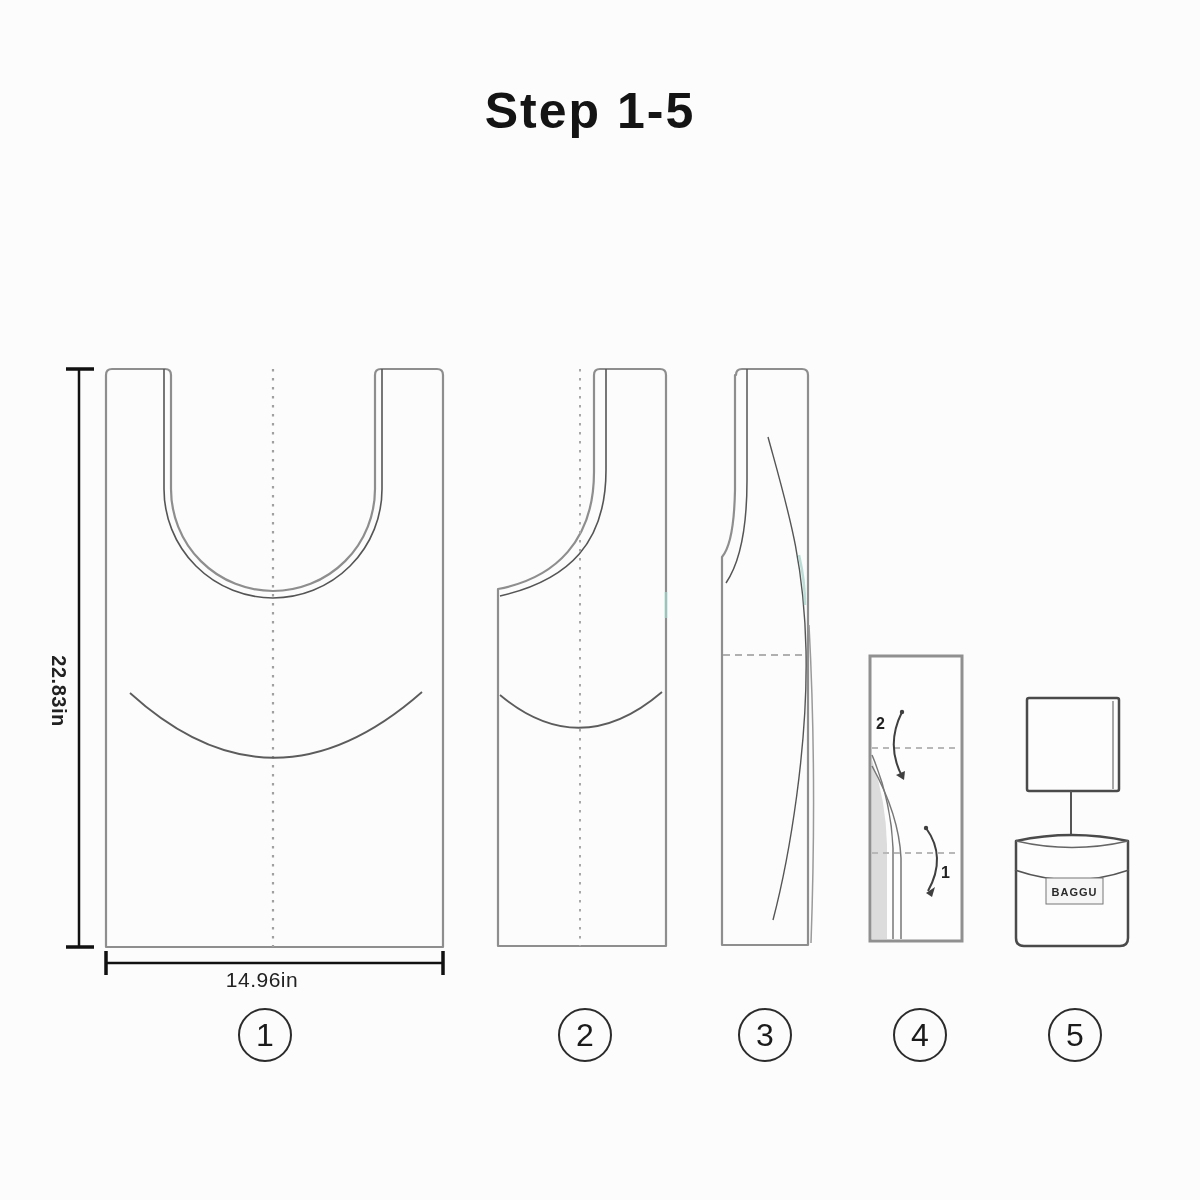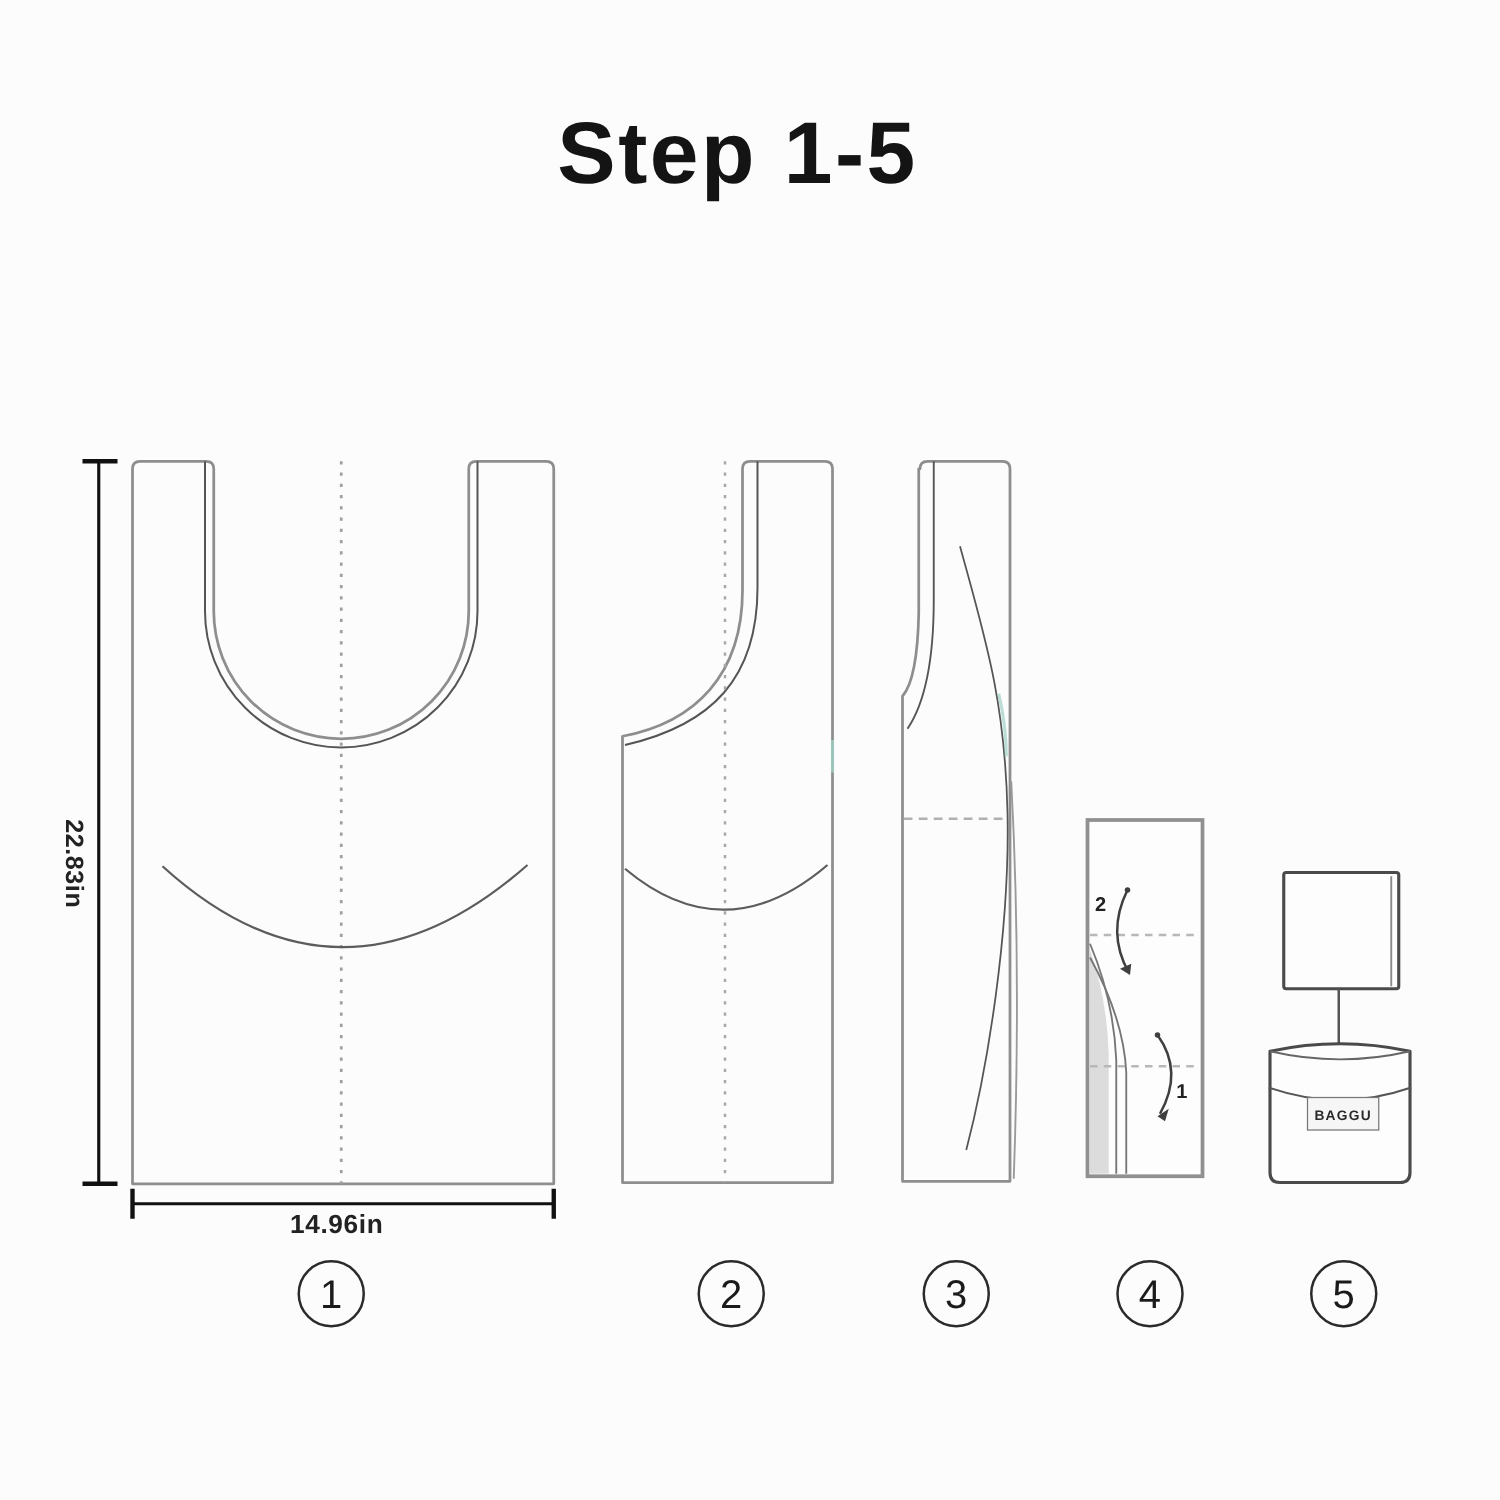--- a/index.html
+++ b/index.html
@@ -9,40 +9,40 @@
     font-family:"Liberation Sans", sans-serif;
     position:relative;
     overflow:hidden;
     color:#1c1c1c;
   }
   .canvas{position:absolute;inset:0;}
   .page-title{
     position:absolute;
     left:0;top:82px;width:1180px;
     text-align:center;
-    font-size:70px;
+    font-size:50px;
     font-weight:600;
     letter-spacing:2px;
     color:#141414;
   }
   .diagram-svg{position:absolute;left:0;top:0;}
   .dim-height-label{
     position:absolute;
     left:-1px;top:680px;width:120px;height:22px;
     text-align:center;
     font-size:20px;font-weight:600;color:#222;
     transform:rotate(90deg);
     letter-spacing:0.5px;
     white-space:nowrap;
   }
   .dim-width-label{
     position:absolute;
-    left:232px;top:968px;width:120px;
-    text-align:left;
-    font-size:21px;font-weight:700;color:#222;
+    left:202px;top:968px;width:120px;
+    text-align:center;
+    font-size:21px;font-weight:400;color:#222;
     letter-spacing:0.5px;
   }
   .step-circle{
     position:absolute;
     top:1008px;
     width:54px;height:54px;
     border:2.5px solid #2b2b2b;
     border-radius:50%;
     box-sizing:border-box;
     display:flex;align-items:center;justify-content:center;

